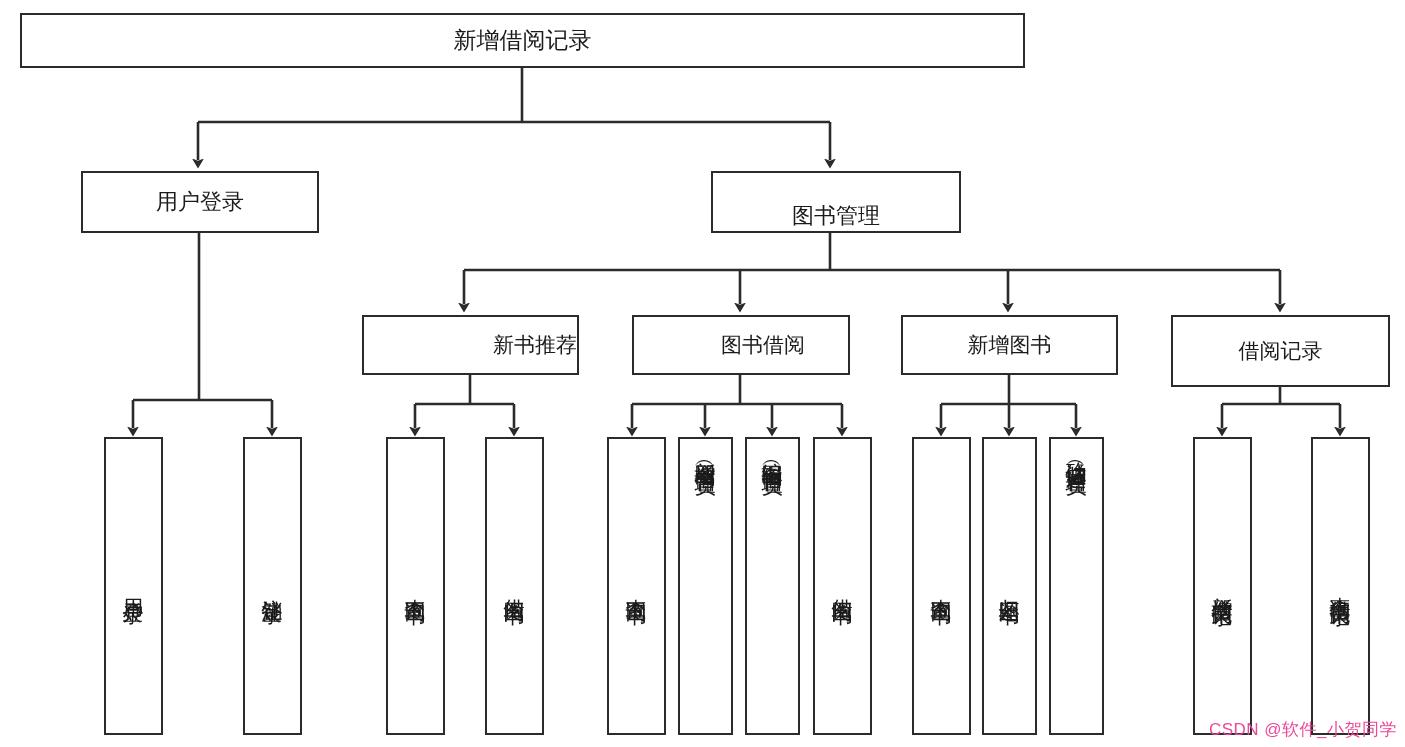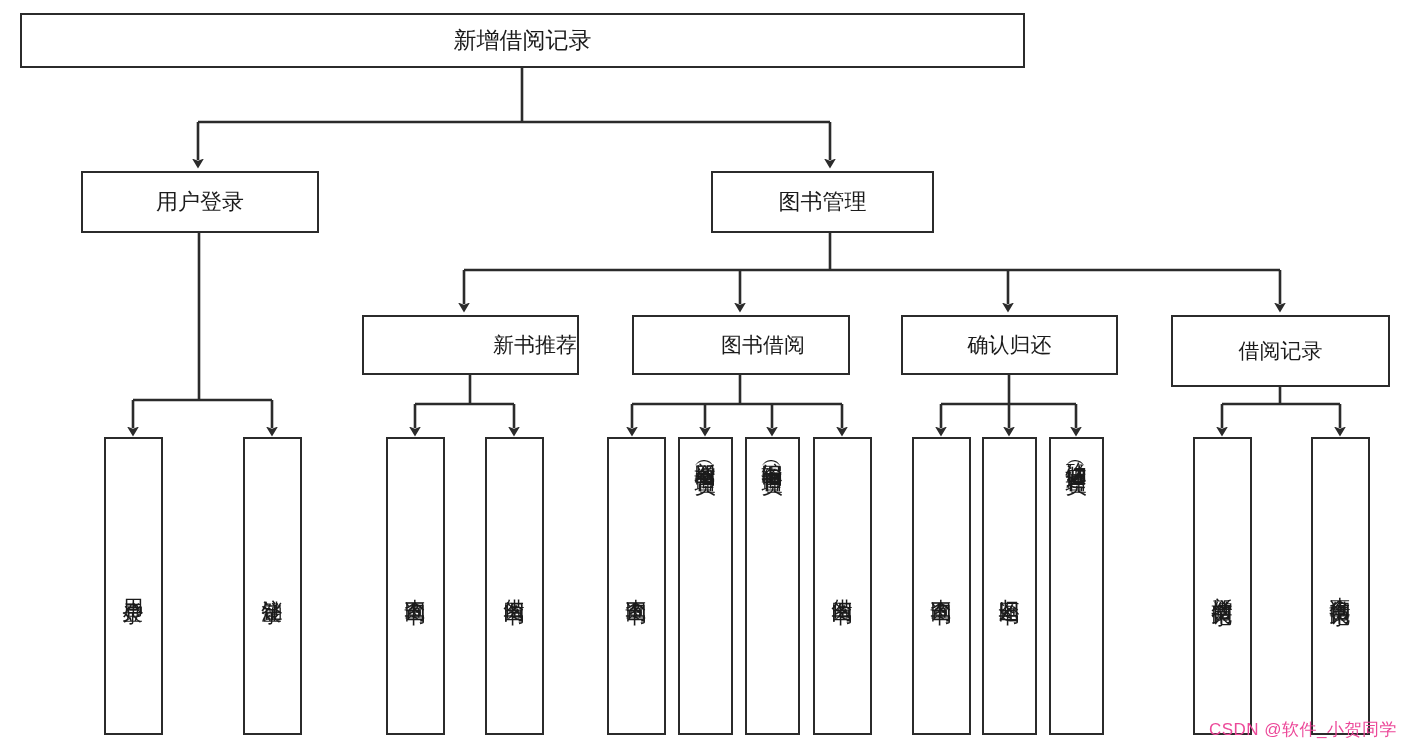--- a/index.html
+++ b/index.html
@@ -126,32 +126,32 @@
     </g>
   </svg>
 
   <div class="node root" style="left:20px; top:13px; width:1005px; height:55px;">
     <span>新增借阅记录</span>
   </div>
 
   <div class="node lvl2" style="left:81px; top:171px; width:238px; height:62px;">
     <span>用户登录</span>
   </div>
-  <div class="node lvl2" style="left:711px; top:171px; width:223px; height:62px;">
+  <div class="node lvl2" style="left:711px; top:171px; width:250px; height:62px;align-items:flex-end;">
     <span>图书管理</span>
   </div>
 
   <div class="node lvl3" style="left:362px; top:315px; width:217px; height:60px;justify-content:flex-end;">
     <span>新书推荐</span>
   </div>
   <div class="node lvl3" style="left:632px; top:315px; width:218px; height:60px;padding-left:44px;">
     <span>图书借阅</span>
   </div>
   <div class="node lvl3" style="left:901px; top:315px; width:217px; height:60px;">
-    <span>确认归还</span>
+    <span>新增图书</span>
   </div>
   <div class="node lvl3" style="left:1171px; top:315px; width:219px; height:72px;">
     <span>借阅记录</span>
   </div>
 
   <div class="node leaf align-mid" style="left:104px; top:437px; width:59px; height:298px;">
     <span class="vtext">用户登录</span>
   </div>
   <div class="node leaf align-mid" style="left:243px; top:437px; width:59px; height:298px;">
     <span class="vtext">注销登录</span>

